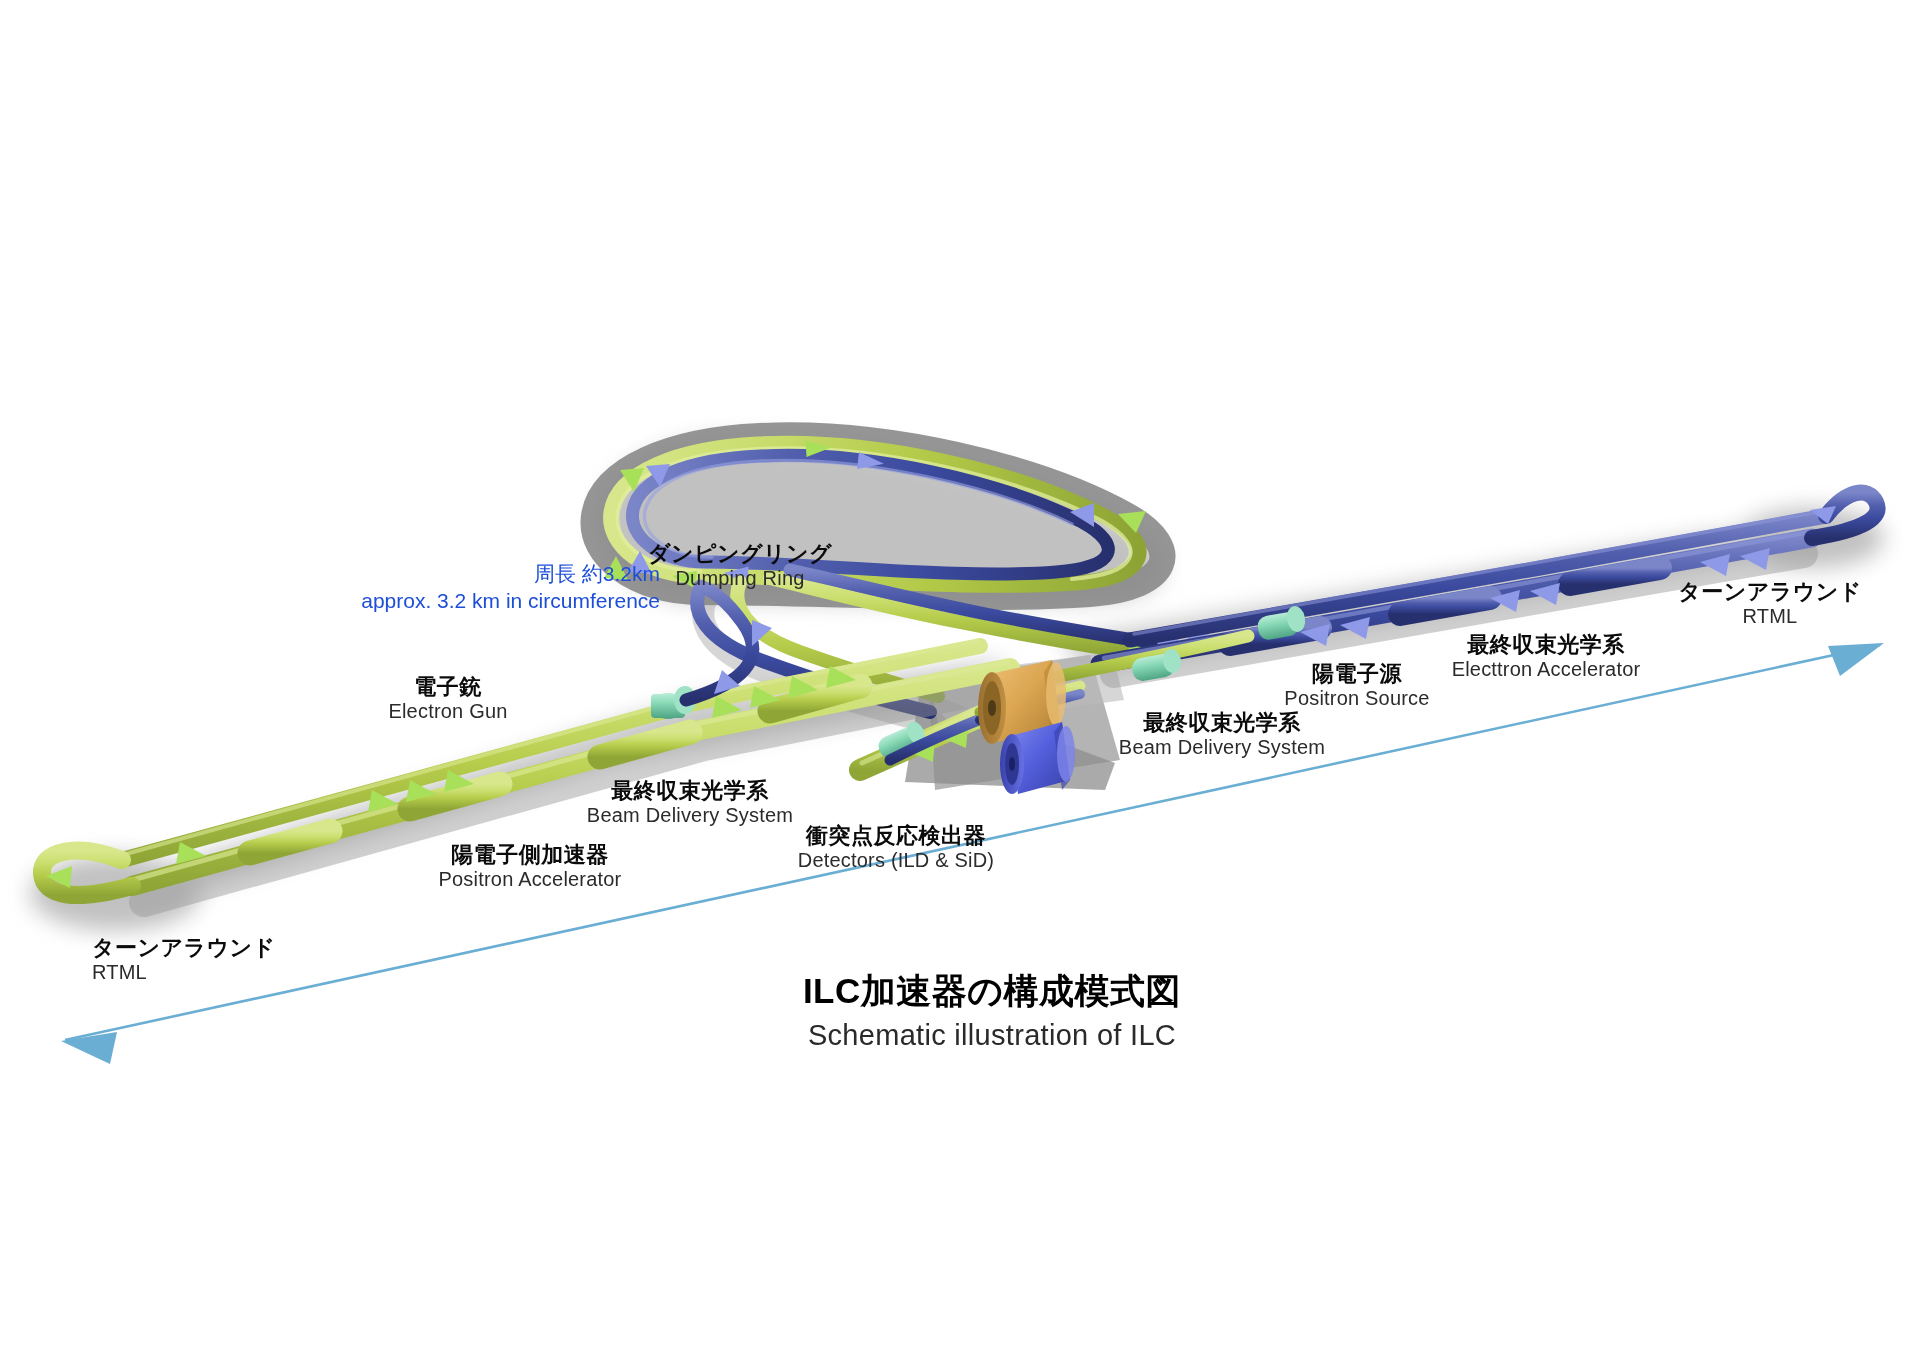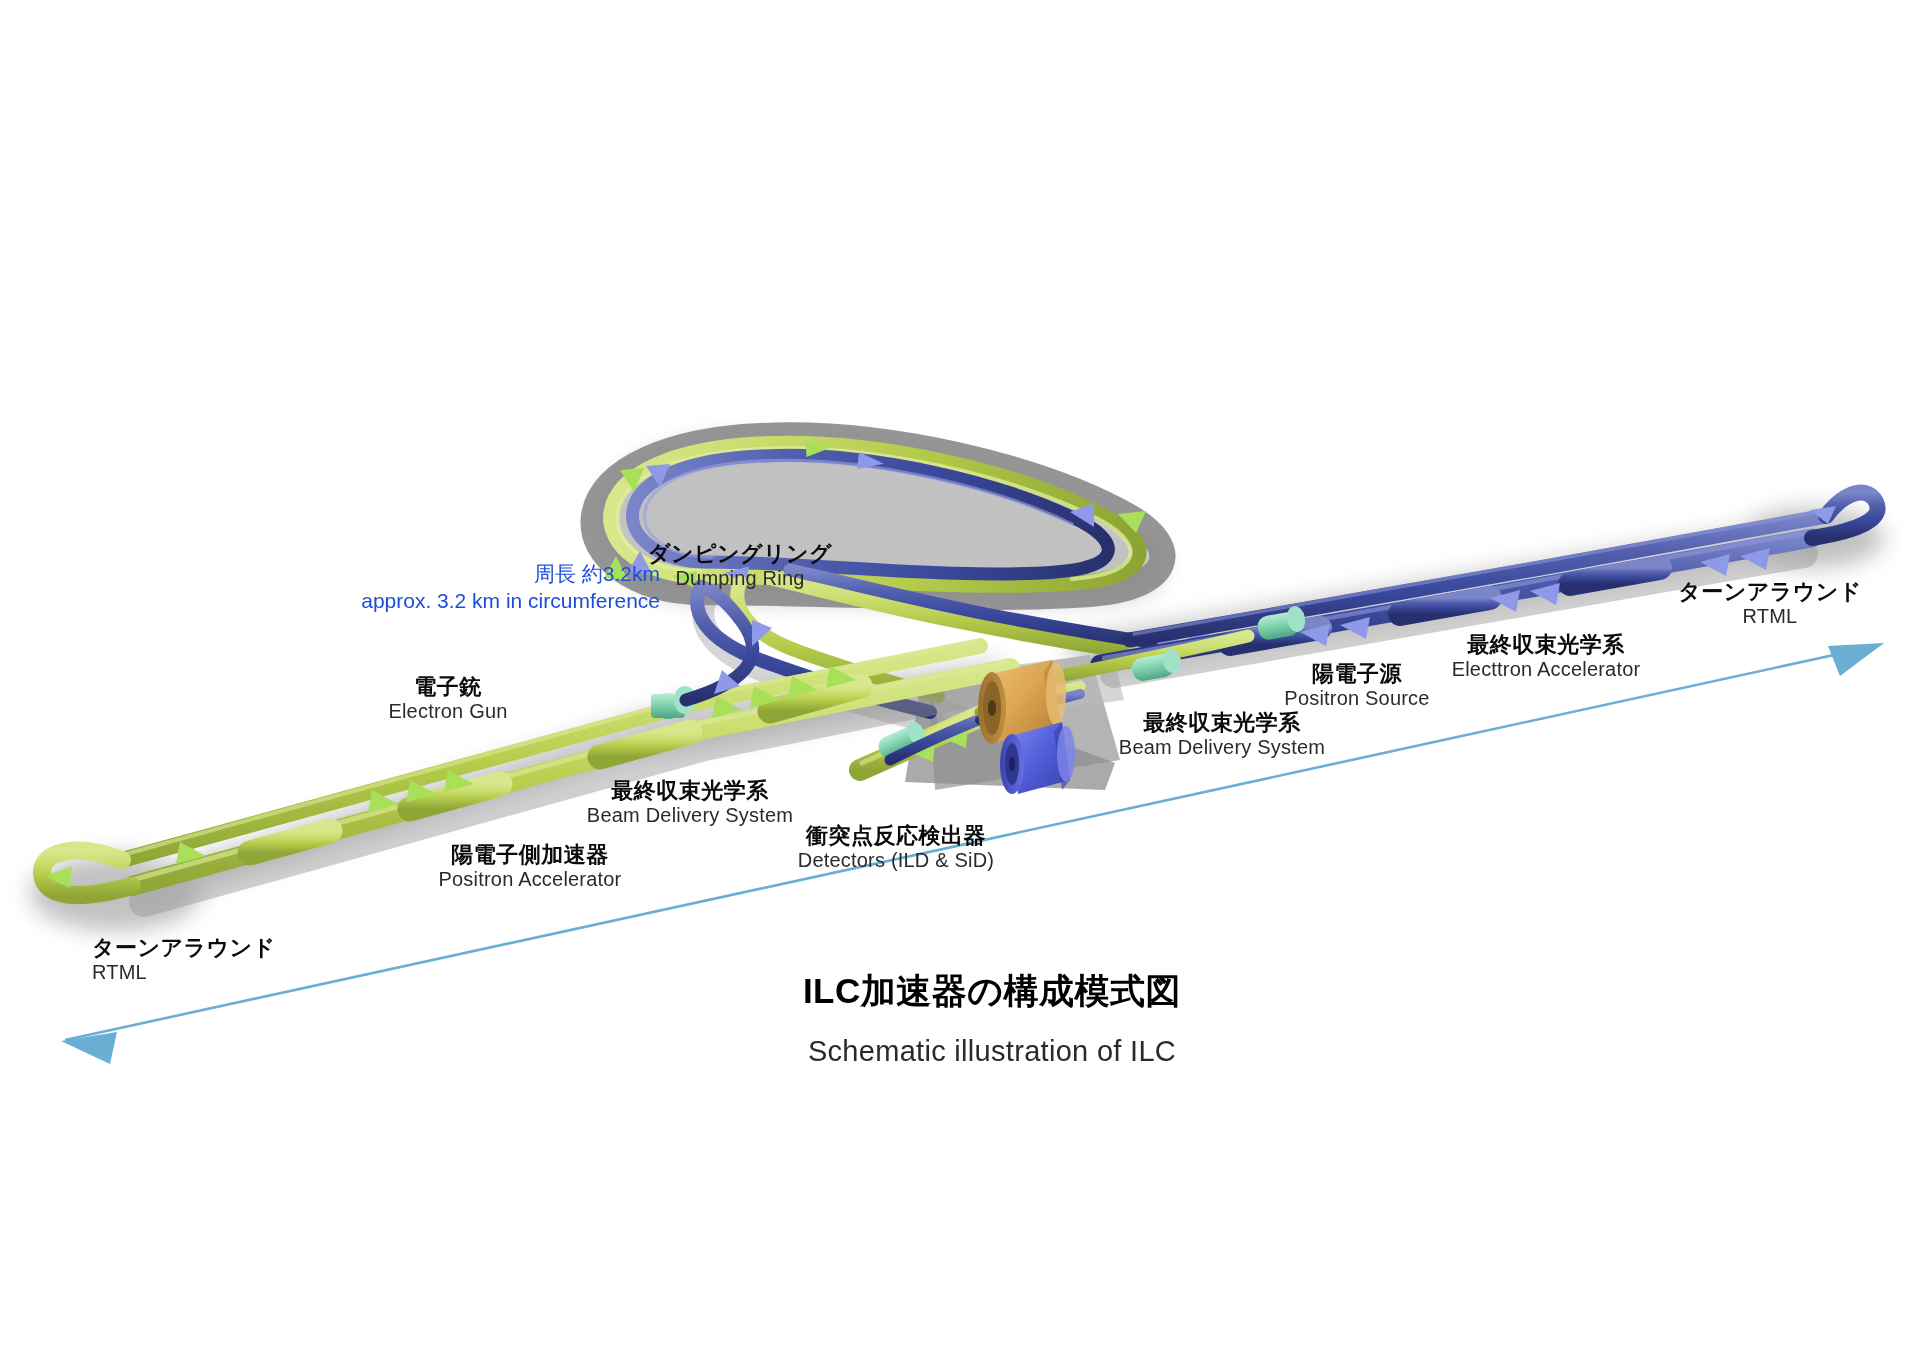--- a/index.html
+++ b/index.html
@@ -71,21 +71,21 @@
     display: block;
     font-weight: bold;
     font-size: 35px;
     color: #000000;
     letter-spacing: 0.5px;
   }
   #title-block .en {
     display: block;
     font-size: 29px;
     color: #2a2a2a;
-    margin-top: 20px;
+    margin-top: 4px;
     letter-spacing: 0.3px;
   }
 </style>
 </head>
 <body>
 
 <div id="stage">
 
   <svg id="scene" viewBox="0 0 1920 1365">
     <defs>

